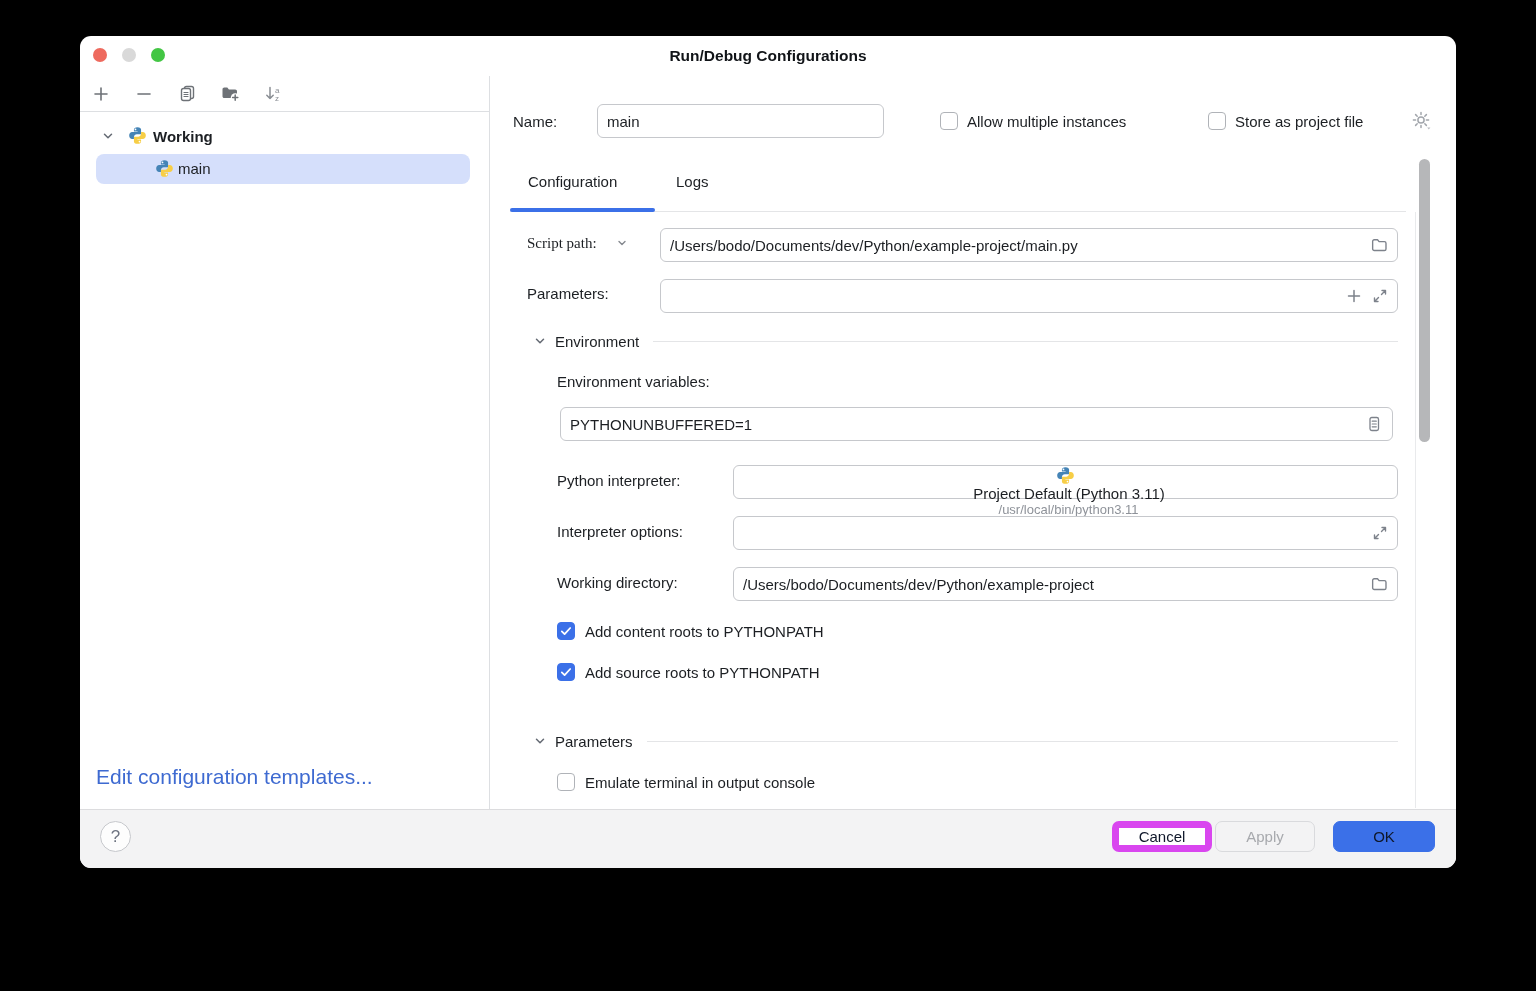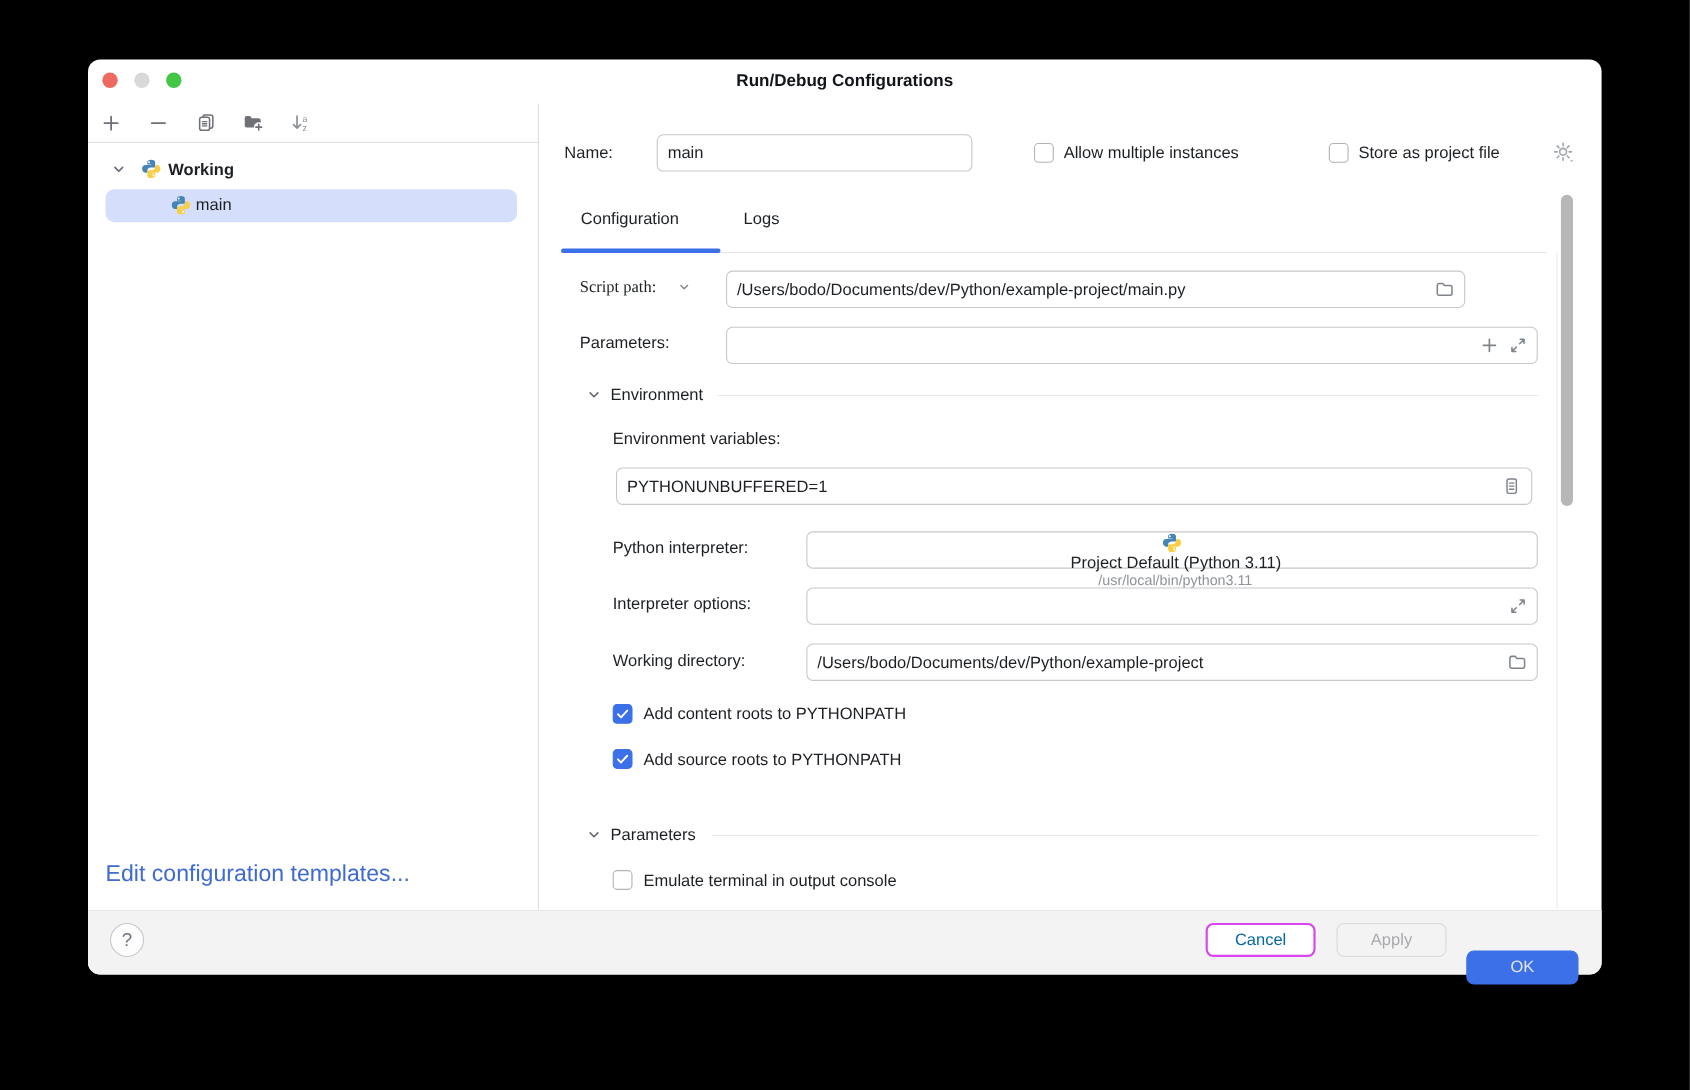--- a/index.html
+++ b/index.html
@@ -1,18 +1,18 @@
 <!DOCTYPE html>
 <html><head>
 <meta charset="utf-8">
 <style>
   * { margin:0; padding:0; box-sizing:border-box; }
   html,body { width:1536px; height:991px; background:#000; overflow:hidden;
               font-family:"Liberation Sans","DejaVu Sans",sans-serif; }
-  .dialog { position:absolute; left:80px; top:54px; width:1376px; height:832px;
+  .dialog { position:absolute; left:80px; top:36px; width:1376px; height:832px;
             background:#ffffff; border-radius:11px; box-shadow:0 22px 70px rgba(0,0,0,.55); }
   .abs { position:absolute; }
   .tl { position:absolute; top:12px; width:14px; height:14px; border-radius:50%; }
   .win-title { position:absolute; top:11px; left:0; right:0; text-align:center;
                font-size:15.5px; font-weight:700; color:#111418; }
   .lbl { position:absolute; font-size:15px; color:#1c1f23; line-height:18px; white-space:nowrap; }
   .gray-sm { font-size:13px; color:#8e9299; }
   .field { position:absolute; height:34px; border:1px solid #c6c8cc; border-radius:6px;
            background:#fff; display:flex; align-items:center; padding:0 9px; }
   .field input { flex:1; border:none; outline:none; background:transparent;
@@ -39,23 +39,23 @@
   .vdiv { position:absolute; left:409px; top:40px; height:733px; width:1px; background:#dddfe2; }
   .tabdiv { position:absolute; left:430px; top:175px; width:896px; height:1px; background:#e4e5e7; }
   .tab { position:absolute; top:137px; font-size:15px; color:#1c1f23; white-space:nowrap; }
   .tab-underline { position:absolute; left:430px; top:172px; width:145px; height:4px;
                    border-radius:2px; background:var(--accent); }
   .link { position:absolute; left:16px; top:729px; font-size:21px; color:#3e6ad1; white-space:nowrap; }
   .footer { position:absolute; left:0; bottom:0; width:1376px; height:59px;
             background:#f3f3f4; border-top:1px solid #dcdcde; border-radius:0 0 11px 11px; }
   .btn { position:absolute; top:11px; height:31px; border-radius:7px; font-size:15px;
          display:flex; align-items:center; justify-content:center; }
-  .btn-plain { background:#fff; border:2px solid #d946ef; color:#0369a1; }
+  .btn-plain { background:#fff; border:7px solid #d946ef; color:#0f172a;margin-left:16px; }
   .btn-disabled { background:#f3f3f4; border:1px solid #d9dadd; color:#a7a9ad; }
-  .btn-primary { background:var(--accent); border:1px solid var(--accent); color:#e5e5e5;margin-top:25px; }
+  .btn-primary { background:var(--accent); border:1px solid var(--accent); color:#0f172a; }
   .help { position:absolute; left:20px; top:11px; width:31px; height:31px; border-radius:50%;
           border:1px solid #c6c8cc; color:#6d7380; font-size:17px;
           display:flex; align-items:center; justify-content:center; background:#fdfdfd; }
   .scroll-track { position:absolute; left:1335px; top:176px; width:1px; height:596px; background:#e9eaec; }
   .scroll-thumb { position:absolute; left:1339px; top:123px; width:11px; height:283px;
                   border-radius:6px; background:#b6b7b9; }
   .bold { font-weight:700; }
   svg { display:block; }
 </style>
 </head>
@@ -158,21 +158,21 @@
   <span class="tab" style="left:596px;">Logs</span>
   <div class="tabdiv"></div>
   <div class="tab-underline"></div>
 
   <span class="lbl" style="left:447px; top:198px; display:flex; align-items:center; gap:19px;font-family:Liberation Serif, serif;">
     <span>Script path:</span>
     <svg width="12" height="12" viewBox="0 0 12 12">
         <path d="M3 4.5l3 3 3-3" stroke="#85898f" stroke-width="1.4" fill="none" stroke-linecap="round" stroke-linejoin="round"></path>
       </svg>
   </span>
-  <div class="field" style="left:580px; top:192px; width:672px;">
+  <div class="field" style="left:580px; top:192px; width:738px;">
     <input value="/Users/bodo/Documents/dev/Python/example-project/main.py" style="">
     <span class="ficon">
       <svg width="18" height="18" viewBox="0 0 17 17">
           <path d="M2.5 5c0-.8.7-1.5 1.5-1.5h3.1l1.5 1.8h5c.8 0 1.5.7 1.5 1.5v5.4c0 .8-.7 1.5-1.5 1.5H4c-.8 0-1.5-.7-1.5-1.5z" stroke="#7d828b" stroke-width="1.3" fill="none" stroke-linejoin="round"></path>
         </svg>
     </span>
   </div>
 
   <span class="lbl" style="left:447px; top:249px;">Parameters:</span>
   <div class="field" style="left:580px; top:243px; width:738px;">

